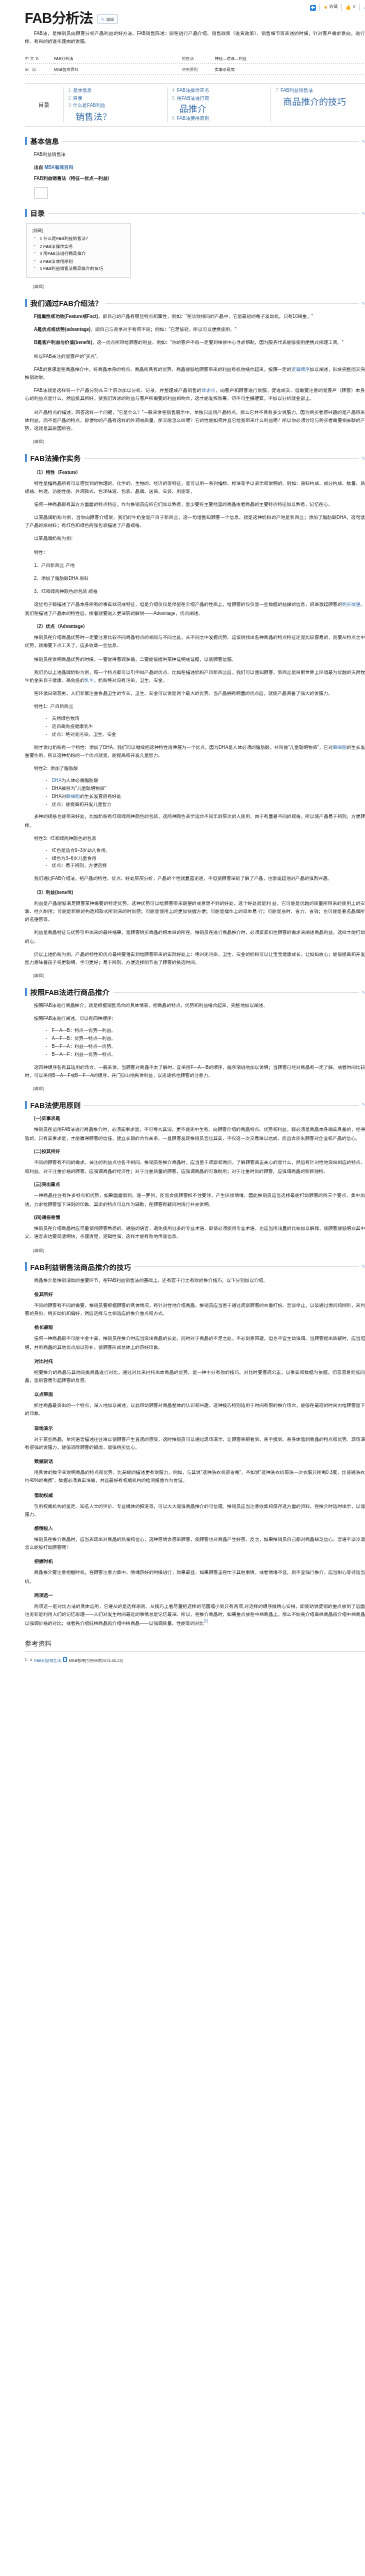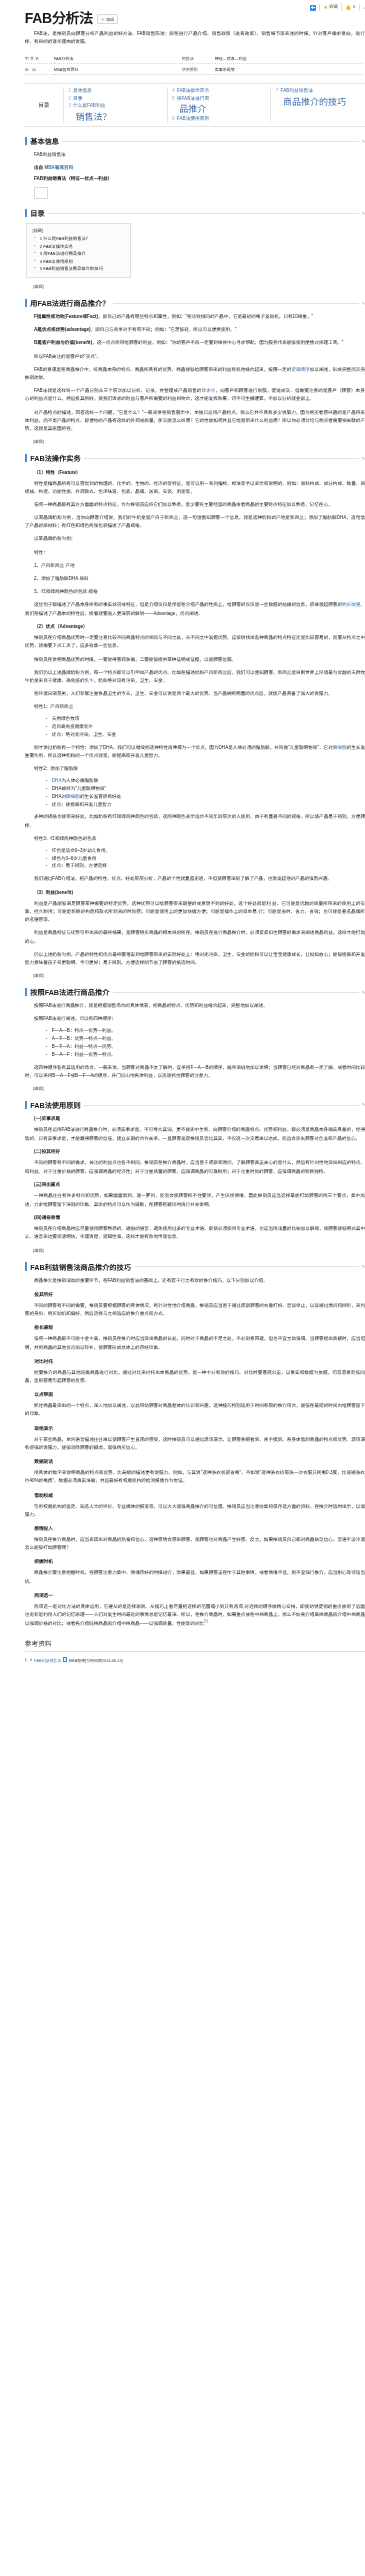--- a/index.html
+++ b/index.html
@@ -303,21 +303,21 @@
         <li>3 用FAB法进行商品推介</li>
         <li>4 FAB法使用原则</li>
         <li>5 FAB利益销售法商品推介的技巧</li>
       </ul>
     </div>
     <div class="edit-tag">[编辑]</div>
   </div>
 
   <div class="sec-head">
     <span class="sec-bar"></span>
-    <span class="sec-title">用FAB法进行商品推介？</span>
+    <span class="sec-title">我们通过FAB介绍法？</span>
     <span class="sec-line"></span>
     <span class="sec-edit">
       <span class="pencil">✎</span>
       <span>编辑</span>
     </span>
   </div>
   <div class="body">
     <p class="para">
       <span class="b">F指属性或功效(Feature或Fact)</span><span>，即自己的产品有哪些特点和属性，例如："在功效相同的产品中，它是最轻的电子发动机，只有10磅重，"</span>
     </p>

